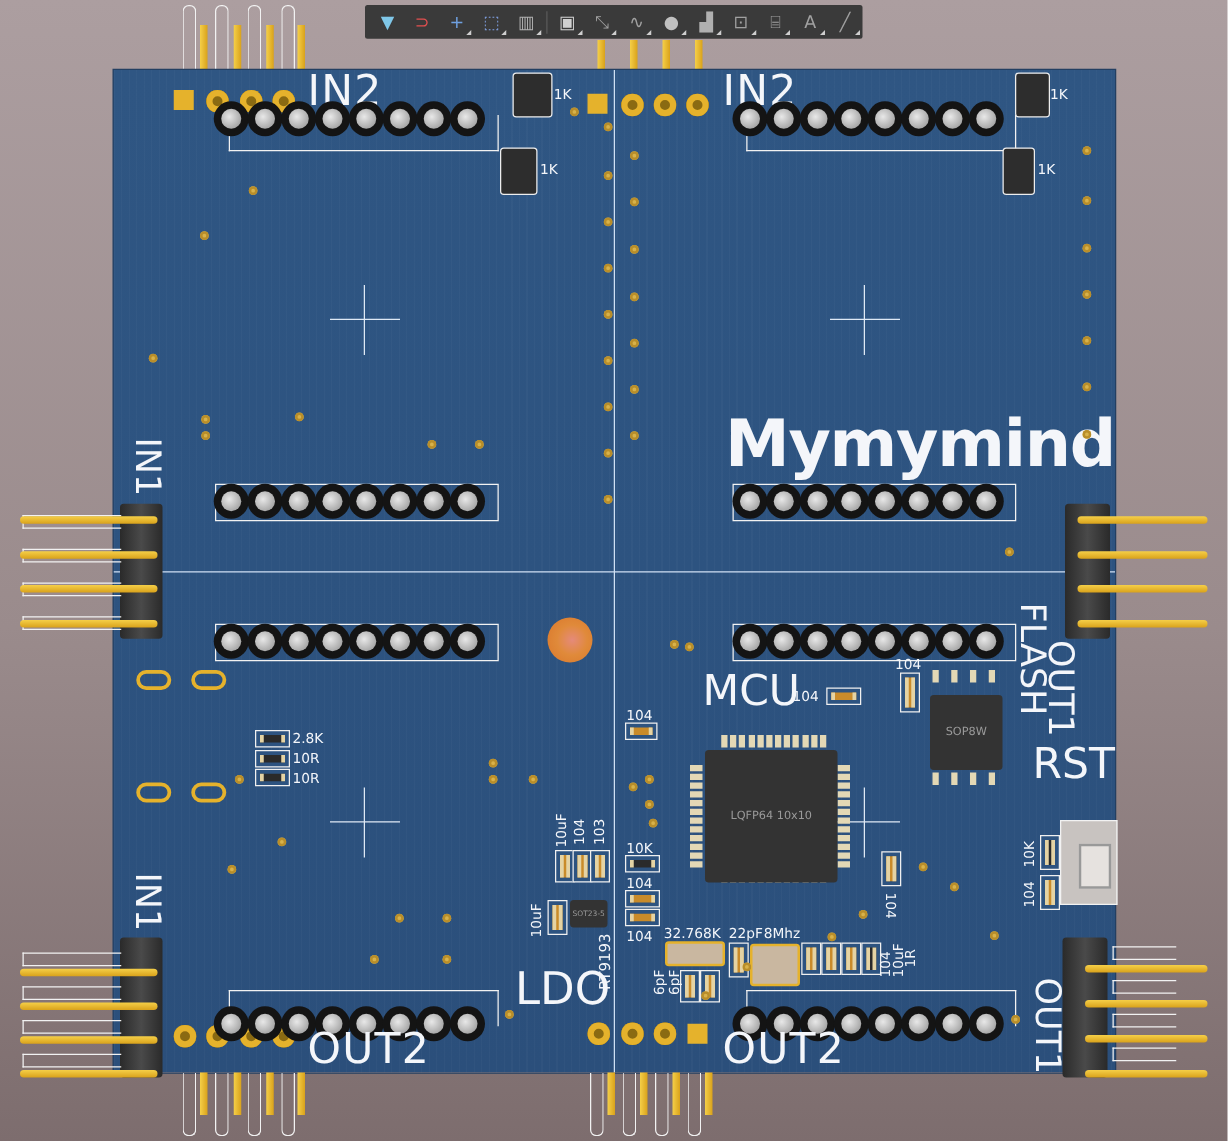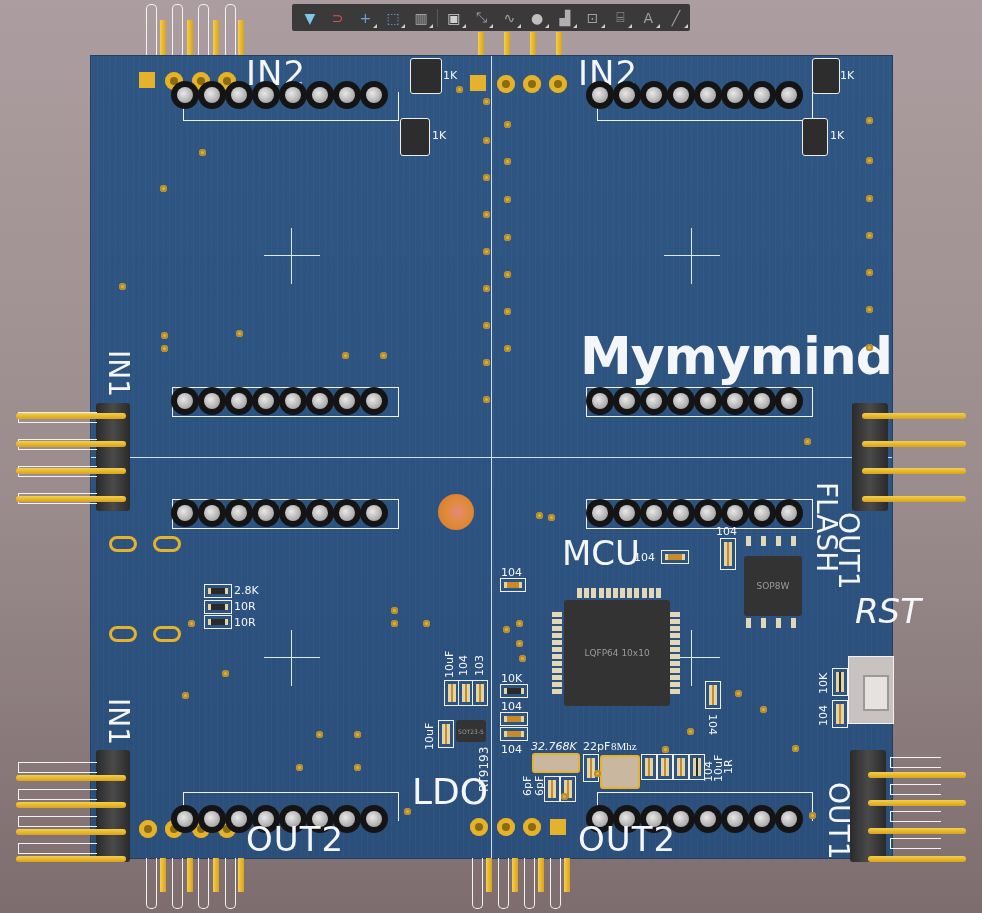--- a/index.html
+++ b/index.html
@@ -261,21 +261,21 @@
 <div class="ic" style="left:812px;top:58px;width:26px;height:34px;border:1.5px solid #eee;background:#2d2d2d;"></div>
 <div class="silk small" style="left:840px;top:70px;">1K</div>
 <div class="ic" style="left:802px;top:118px;width:24px;height:36px;border:1.5px solid #eee;background:#2d2d2d;"></div>
 <div class="silk small" style="left:830px;top:130px;">1K</div>
 
 <div class="silk mid rot90" style="left:132px;top:350px;">IN1</div>
 <div class="silk mid rot90" style="left:132px;top:698px;">IN1</div>
 <div class="silk mid rot90" style="left:862px;top:512px;">OUT1</div>
 <div class="silk mid rot90" style="left:852px;top:782px;">OUT1</div>
 <div class="silk mid rot90" style="left:840px;top:482px;">FLASH</div>
-<div class="silk" style="left:855px;top:594px;font-size:34px;font-style:italic;">RST</div>
+<div class="silk" style="left:826px;top:594px;font-size:34px;">RST</div>
 <div class="silk" style="left:562px;top:536px;font-size:34px;">MCU</div>
 <div class="silk" style="left:412px;top:774px;font-size:36px;">LDO</div>
 
 <div>
   <div class="ra-block" style="left:96px;top:403px;width:34px;height:108px;"></div>
   <div class="ra-ghost-h" style="left:18px;top:412px;width:78px;"></div>
   <div class="ra-ghost-h" style="left:18px;top:439px;width:78px;"></div>
   <div class="ra-ghost-h" style="left:18px;top:466px;width:78px;"></div>
   <div class="ra-ghost-h" style="left:18px;top:493px;width:78px;"></div>
   <div class="ra-pin-h" style="left:16px;top:413px;width:110px;"></div>
@@ -459,24 +459,24 @@
   </div>
 <div class="silk small" style="left:501px;top:701px;">104</div>
 <div class="smd" style="left:500px;top:712px;width:26px;height:12px;">
     <div class="body"></div>
   </div>
 <div class="smd" style="left:500px;top:727px;width:26px;height:12px;">
     <div class="body"></div>
   </div>
 <div class="silk small" style="left:501px;top:744px;">104</div>
 
-<div class="silk small" style="left:531px;top:741px;font-style:italic;">32.768K</div>
+<div class="silk small" style="left:531px;top:741px;">32.768K</div>
 <div class="xtal" style="left:532px;top:753px;width:44px;height:16px;border-color:#e5b22c;"></div>
 <div class="silk small" style="left:583px;top:741px;">22pF</div>
-<div class="silk small" style="left:611px;top:741px;font-family:Liberation Serif, serif;">8Mhz</div>
+<div class="silk small" style="left:611px;top:741px;">8Mhz</div>
 <div class="smd" style="left:583px;top:754px;width:14px;height:26px;">
     <div class="body"></div>
   </div>
 <div class="xtal" style="left:600px;top:755px;width:36px;height:30px;"></div>
 <div class="smd" style="left:544px;top:776px;width:14px;height:24px;">
     <div class="body"></div>
   </div>
 <div class="smd" style="left:560px;top:776px;width:14px;height:24px;">
     <div class="body"></div>
   </div>

